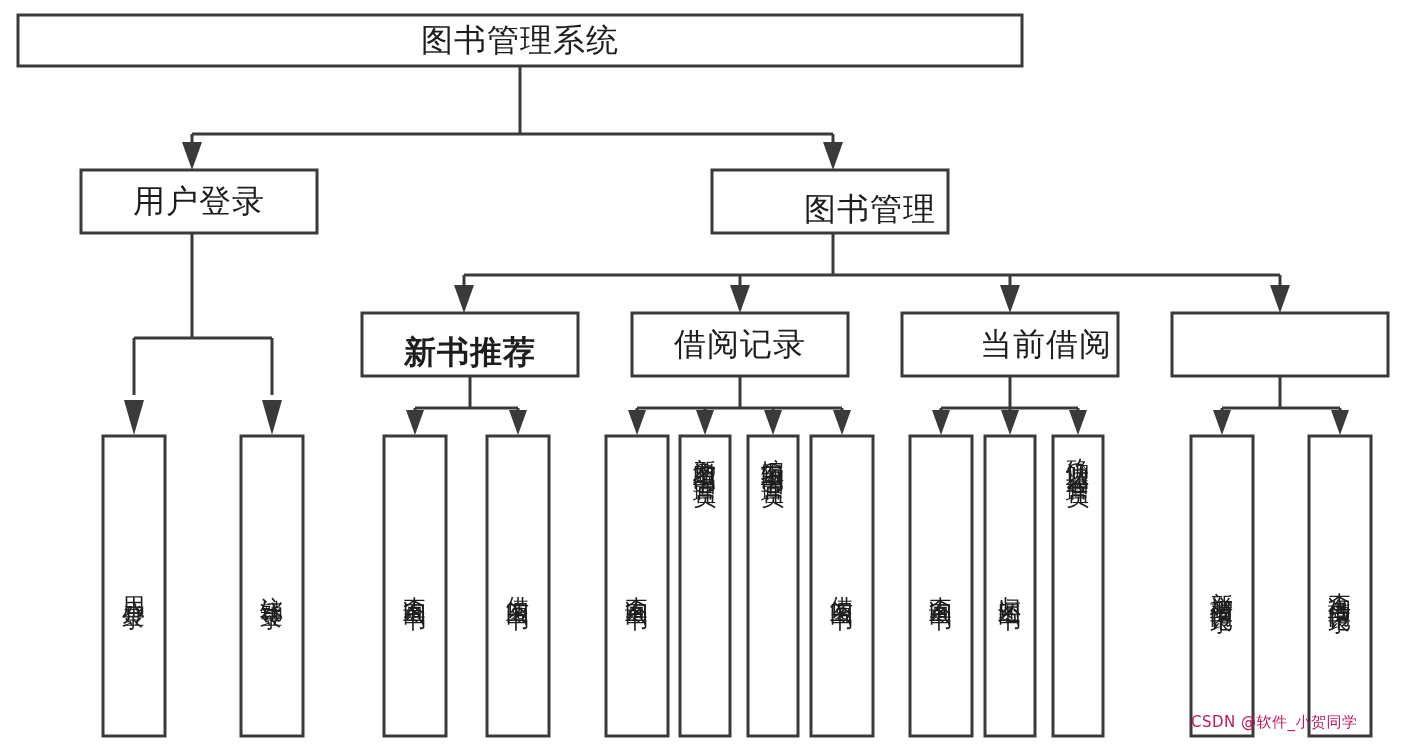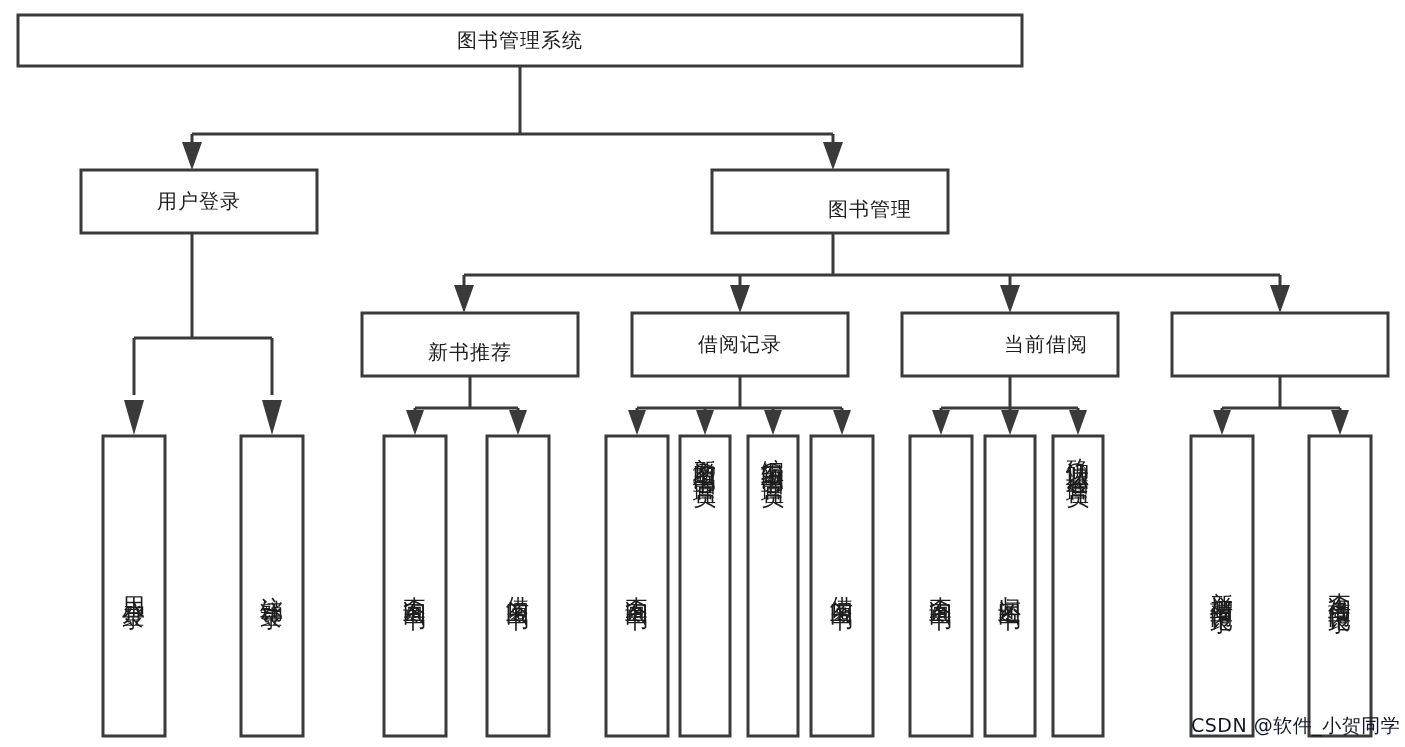--- a/index.html
+++ b/index.html
@@ -62,31 +62,31 @@
   }
   .horiz-label-wrap {
     position: absolute;
     display: flex;
     align-items: center;
     justify-content: center;
     pointer-events: none;
   }
   .horiz-label {
     font-family: "DejaVu Sans", "Liberation Sans", sans-serif;
-    font-size: 20px;
+    font-size: 32px;
     color: #1d1d1d;
     white-space: nowrap;
     letter-spacing: 1px;
     text-align: center;
   }
   .watermark {
     position: absolute;
     font-family: "DejaVu Sans", "Liberation Sans", sans-serif;
-    font-size: 19px;
-    color: #0f172a;
+    font-size: 15px;
+    color: #be185d;
     white-space: nowrap;
     letter-spacing: 0.5px;
     pointer-events: none;
   }
 </style>
 </head>
 <body>
 
 <div id="diagram-root">
 
@@ -199,21 +199,21 @@
   </div>
 
   <div class="horiz-label-wrap" style="left:81px; top:170px; width:236px; height:63px;">
     <span class="horiz-label">用户登录</span>
   </div>
 
   <div class="horiz-label-wrap" style="left:712px; top:170px; width:236px; height:79px;margin-left:40px;">
     <span class="horiz-label">图书管理</span>
   </div>
 
-  <div class="horiz-label-wrap" style="left:362px; top:313px; width:216px; height:79px;">
+  <div class="horiz-label-wrap" style="left:362px; top:313px; width:216px; height:79px;font-weight:bold;">
     <span class="horiz-label">新书推荐</span>
   </div>
 
   <div class="horiz-label-wrap" style="left:632px; top:313px; width:216px; height:63px;">
     <span class="horiz-label">借阅记录</span>
   </div>
 
   <div class="horiz-label-wrap" style="left:902px; top:313px; width:216px; height:63px;padding-left:36px;">
     <span class="horiz-label">当前借阅</span>
   </div>

